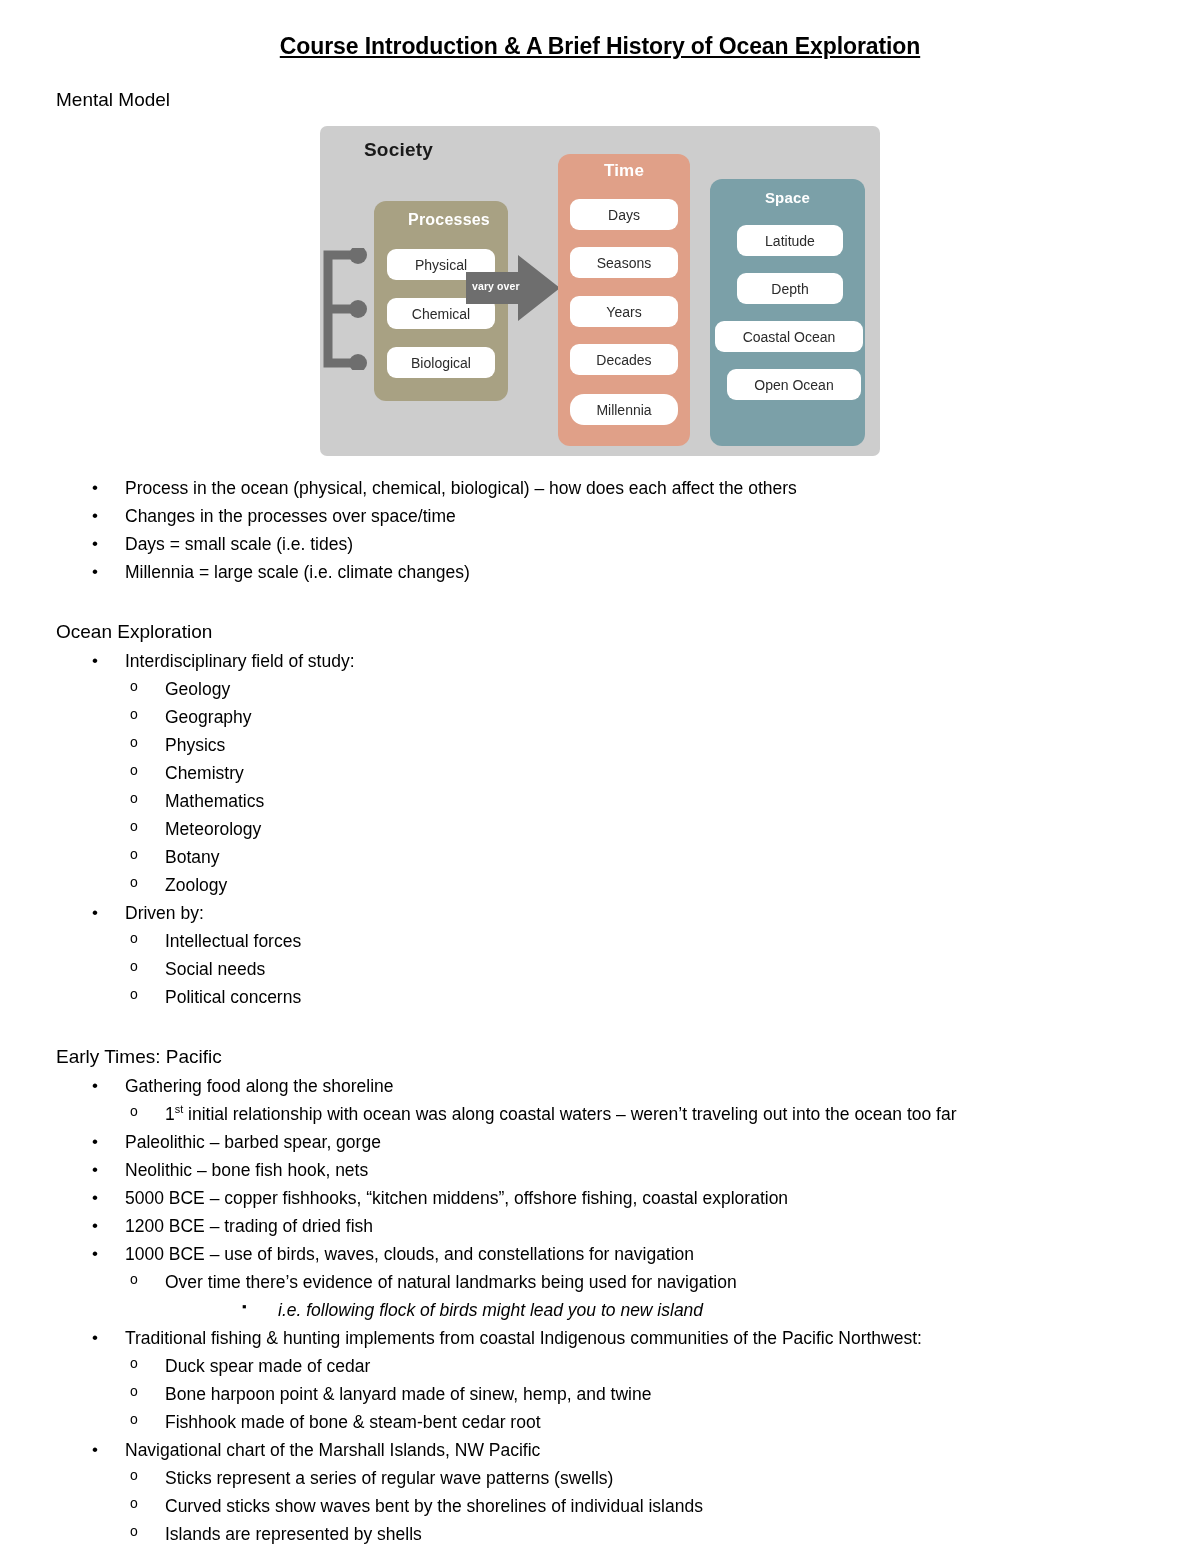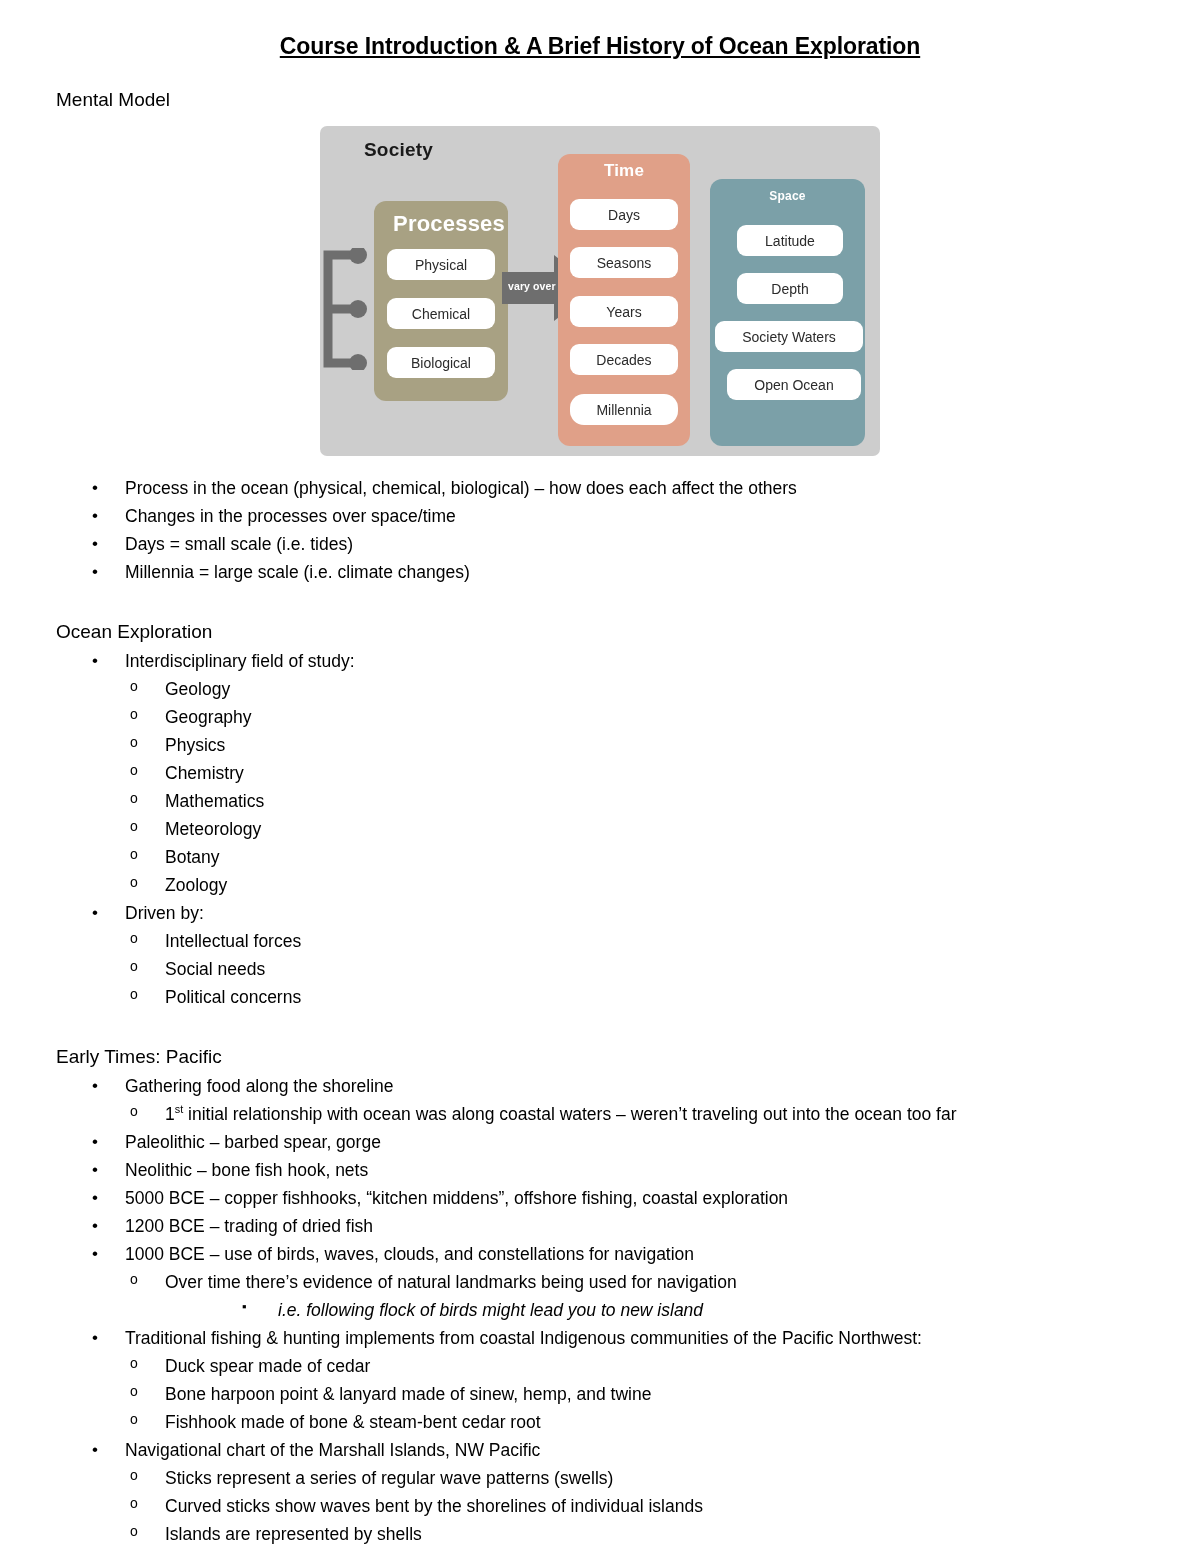--- a/index.html
+++ b/index.html
@@ -125,35 +125,35 @@
     font-weight: bold;
     text-align: center;
     letter-spacing: 0.2px;
   }
 
   .proc-panel {
     left: 54px; top: 75px;
     width: 134px; height: 200px;
     background: #a8a183;
   }
-  .proc-panel .panel-title { font-size: 22px; padding-top: 10px; padding-left: 16px; }
+  .proc-panel .panel-title { font-size: 16px; padding-top: 10px; padding-left: 16px; }
 
   .time-panel {
     left: 238px; top: 28px;
     width: 132px; height: 292px;
     background: #e0a088;
   }
   .time-panel .panel-title { font-size: 17px; padding-top: 7px; }
 
   .space-panel {
     left: 390px; top: 53px;
     width: 155px; height: 267px;
     background: #7ba0a8;
   }
-  .space-panel .panel-title { font-size: 12px; padding-top: 10px; }
+  .space-panel .panel-title { font-size: 15px; padding-top: 10px; }
 
   .chip {
     position: absolute;
     background: #ffffff;
     border-radius: 9px;
     font-size: 14px;
     color: #2b2b2b;
     text-align: center;
     display: flex;
     align-items: center;
@@ -185,21 +185,21 @@
   .bracket {
     position: absolute;
     left: 0px; top: 122px;
     width: 58px; height: 122px;
   }
 
   
   .arrow-group {
     position: absolute;
     left: 144px; top: 126px;
-    width: 98px; height: 72px; margin-left: 36px;
+    width: 98px; height: 72px;
   }
   .arrow-label {
     position: absolute;
     left: 8px; top: 28px;
     color: #ffffff;
     font-size: 10.5px;
     font-weight: bold;
     letter-spacing: 0.1px;
   }
 </style>
@@ -250,21 +250,21 @@
         <div class="chip c1">Seasons</div>
         <div class="chip c2">Years</div>
         <div class="chip c3">Decades</div>
         <div class="chip c4">Millennia</div>
       </div>
 
       <div class="panel space-panel">
         <div class="panel-title">Space</div>
         <div class="chip c0">Latitude</div>
         <div class="chip c1">Depth</div>
-        <div class="chip c2">Society Waters</div>
+        <div class="chip c2">Coastal Ocean</div>
         <div class="chip c3">Open Ocean</div>
       </div>
     </div>
   </div>
 
   <ul class="lvl1">
     <li>
       <span class="bullet">•</span>
       <span class="btxt">Process in the ocean (physical, chemical, biological) – how does each affect the others</span>
     </li>

